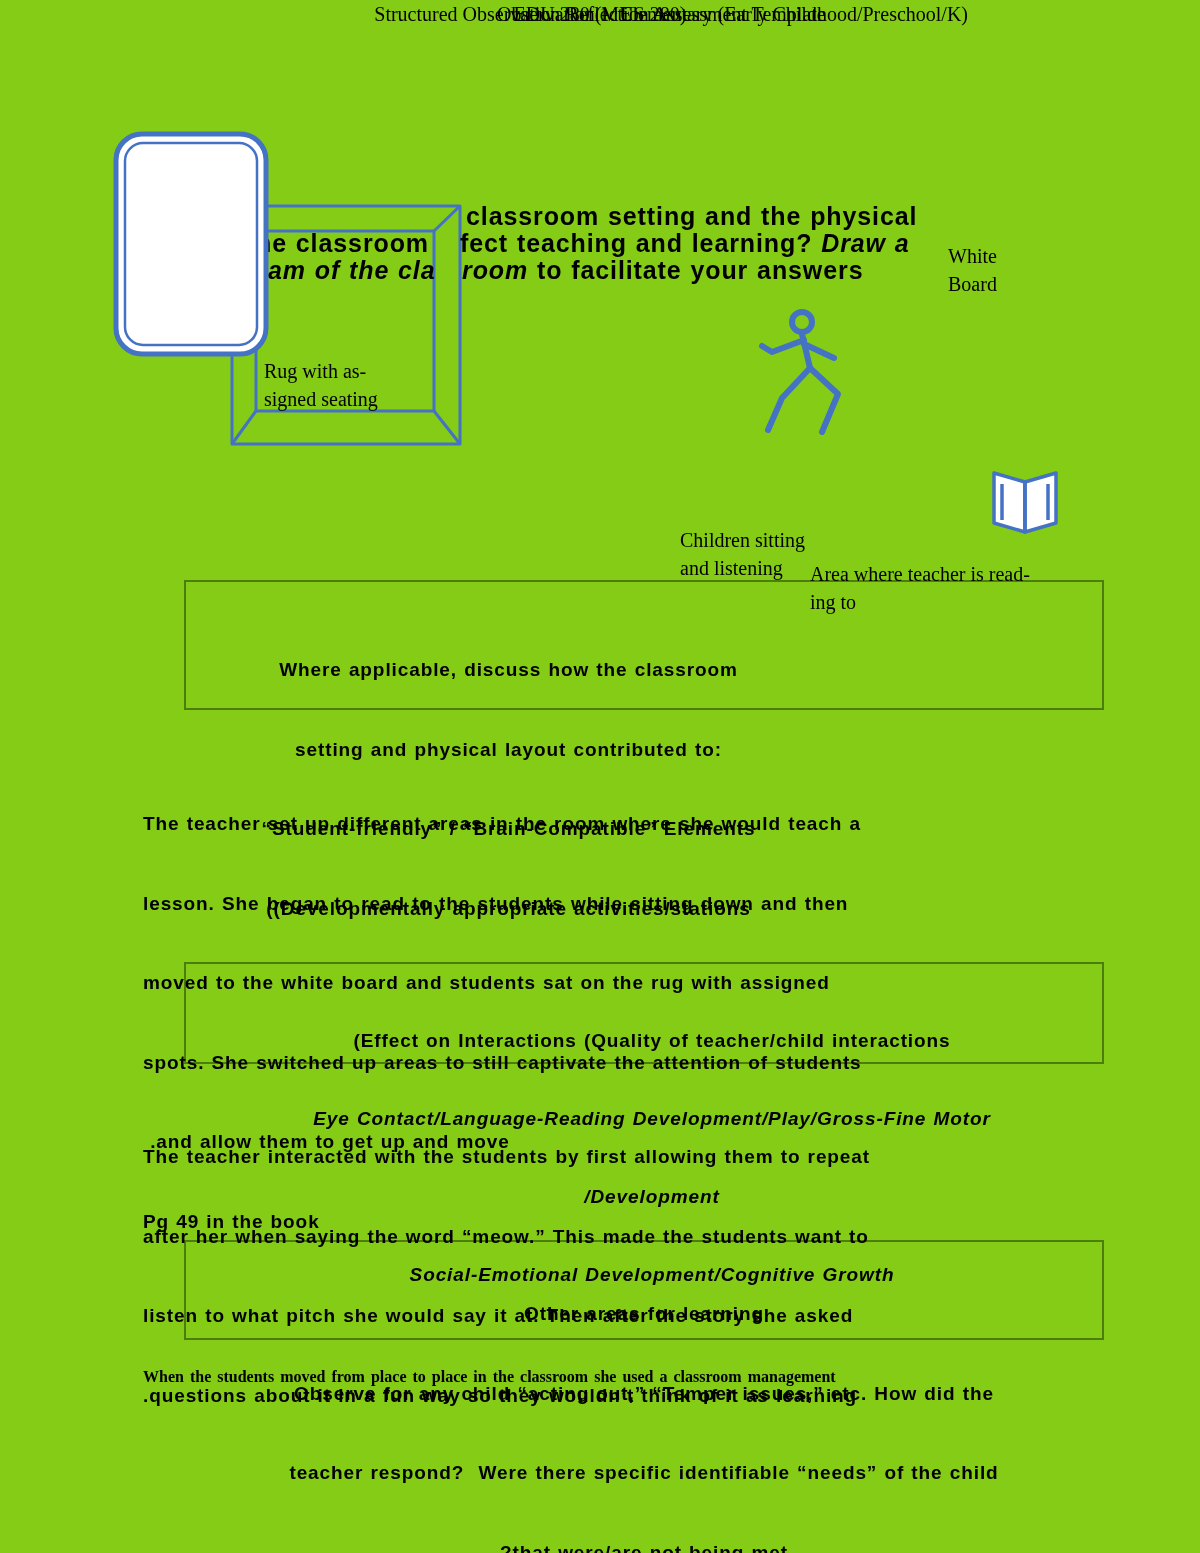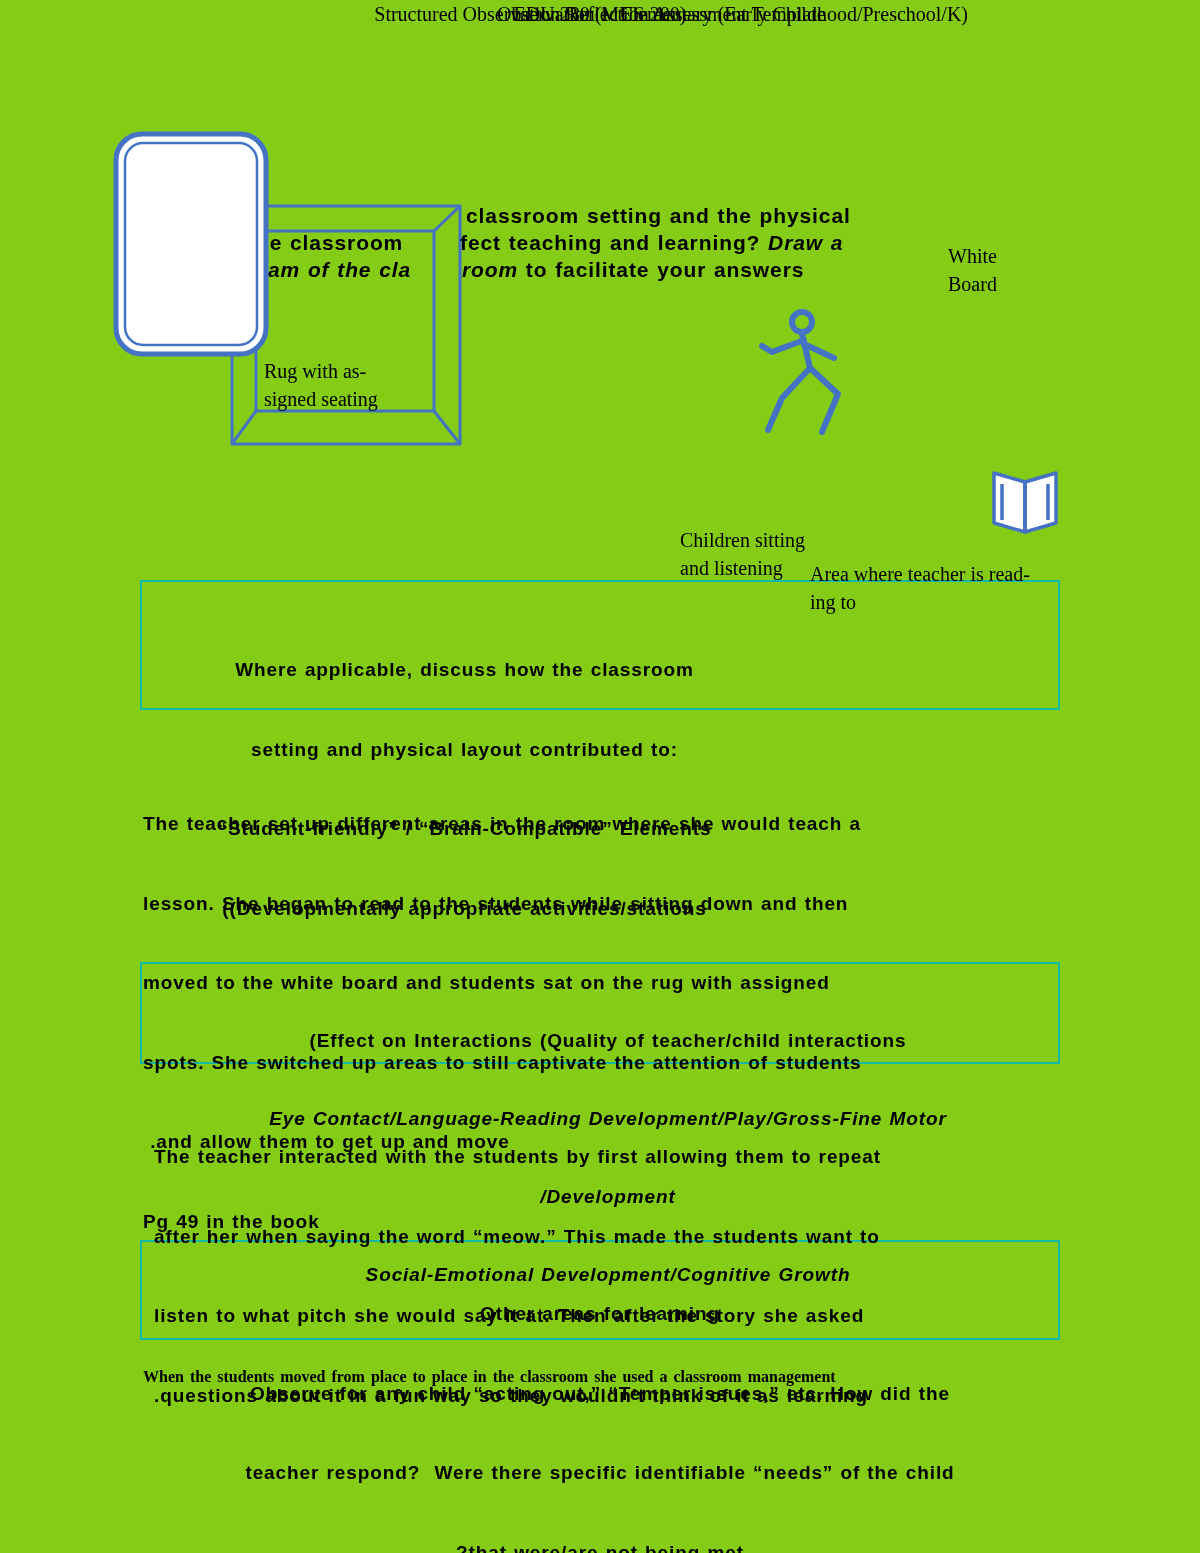--- a/index.html
+++ b/index.html
@@ -9,24 +9,24 @@
     font-family:"Liberation Serif", serif;
   }
   .abs { position:absolute; }
   .serif { font-family:"Liberation Serif", serif; font-size:20px; line-height:28px; }
   .serif-b { font-family:"Liberation Serif", serif; font-weight:bold; font-size:16px; }
   .sansb {
     font-family:"Liberation Sans", sans-serif; font-weight:700;
     font-size:19px; letter-spacing:0.9px; word-spacing:1px;
     white-space:pre-wrap; line-height:26.5px;
   }
-  .qline { font-size:21px; }
+  .qline { font-size:25px; }
   .it { font-style:italic; }
   .center { text-align:center; }
-  .box { border:2px solid #14b8a6; box-sizing:border-box; background:transparent; }
+  .box { border:2px solid #4d7c0f; box-sizing:border-box; background:transparent;margin-left:44px; }
   .shape svg { display:block; }
   .z1 { z-index:1; } .z2 { z-index:2; } .z3 { z-index:3; }
 </style>
 </head>
 <body>
 
 <div class="page">
 
   <div class="abs serif center z2" style="left:0; top:95; width:1200px;">EDU 280 (MUS 280)</div>
   <div class="abs serif center z2" style="left:0; top:124; width:1200px;">Structured Observation Reflection Assessment Template</div>
@@ -117,21 +117,21 @@
 
   <div class="abs box z1" style="left:140px; top:962px; width:920px; height:102px;padding-left:16px;">
     <div class="sansb center" style="width:100%; margin-top:12px; line-height:26px;">
       <div>(Effect on Interactions (Quality of teacher/child interactions</div>
       <div class="it">Eye Contact/Language-Reading Development/Play/Gross-Fine Motor</div>
       <div class="it">/Development</div>
       <div class="it">Social-Emotional Development/Cognitive Growth</div>
     </div>
   </div>
 
-  <div class="abs sansb z2" style="left:154px; top:1091px; width:940px;">
+  <div class="abs sansb z2" style="left:143px; top:1091px; width:940px;">
     <div>The teacher interacted with the students by first allowing them to repeat</div>
     <div>after her when saying the word “meow.” This made the students want to</div>
     <div>listen to what pitch she would say it at. Then after the story she asked</div>
     <div>.questions about it in a fun way so they wouldn’t think of it as learning</div>
   </div>
 
   <div class="abs box z1" style="left:140px; top:1240px; width:920px; height:100px;">
     <div class="sansb center" style="width:100%; margin-top:6px; line-height:26.5px;">
       <div>Other areas for learning</div>
       <div>Observe for any child “acting out,” “Temper issues,” etc. How did the</div>

